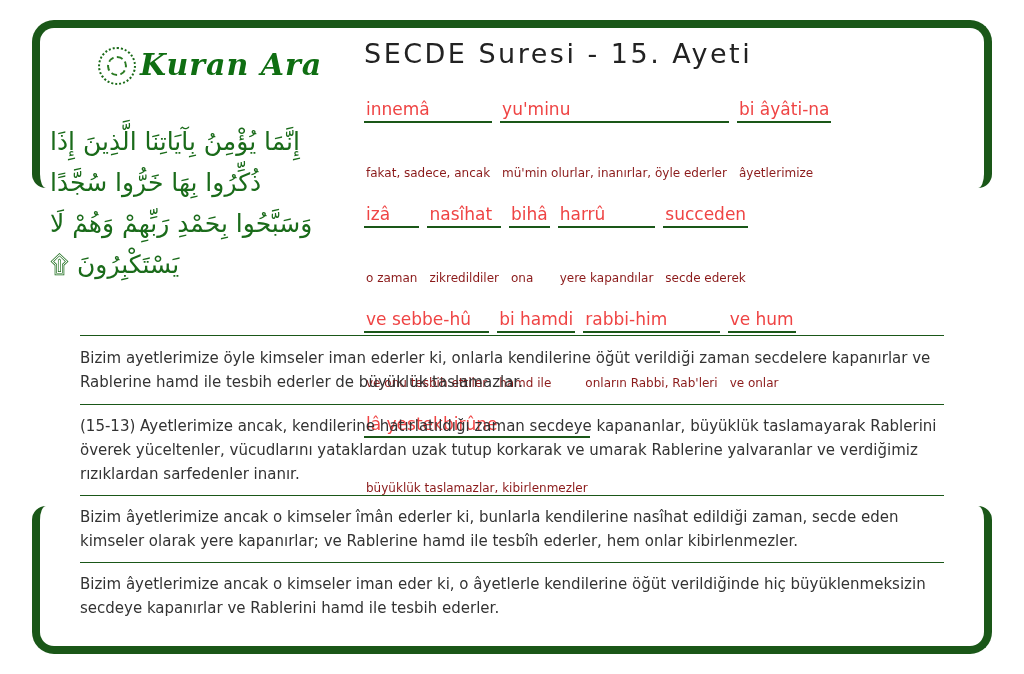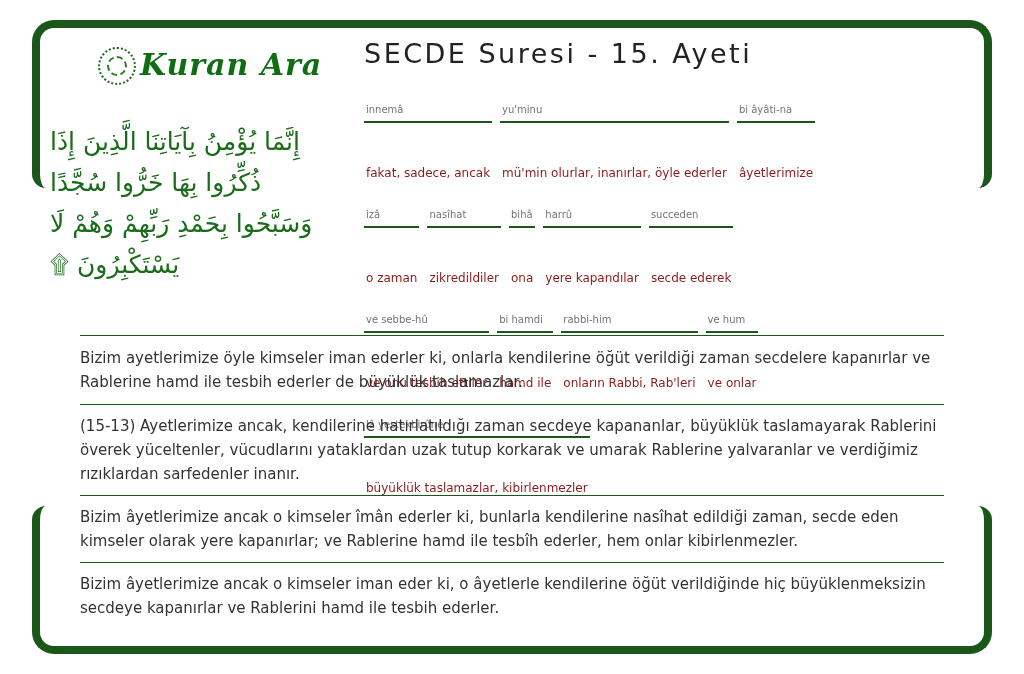--- a/index.html
+++ b/index.html
@@ -17,21 +17,21 @@
   .logo-emblem::after { content:""; position:absolute; left:7px; top:7px; width:20px; height:20px;
                  border-radius:50%; border:2px dashed #2a7a22; box-sizing:border-box; }
   .logo-text { font-family:"DejaVu Serif", serif; font-style:italic; font-weight:bold;
                font-size:30px; color:#0f6e12; margin-left:4px; letter-spacing:1px; }
   .arabic { position:absolute; left:50px; top:121px; width:266px; direction:rtl; text-align:left;
             font-family:"DejaVu Sans", sans-serif; font-size:25px; line-height:41px; color:#1a6b1a; }
   .title { position:absolute; left:364px; top:38px; font-size:27px; letter-spacing:2.5px; color:#222; }
   .words { position:absolute; left:364px; top:102px; width:590px; display:flex; flex-wrap:wrap;
            column-gap:8px; row-gap:13px; }
   .word { display:flex; flex-direction:column; }
-  .w-tr { font-size:10px; color:#737373; padding:0 2px 4px 2px; border-bottom:2px solid #1a5718; line-height:15px; }
+  .w-tr { font-size:17px; color:#ef4444; padding:0 2px 4px 2px; border-bottom:2px solid #1a5718; line-height:15px; }
   .w-mn { font-size:12px; color:#8b1a1a; padding:4px 2px 0 2px; line-height:15px; white-space:nowrap;margin-top:39px; }
   .translations { position:absolute; left:80px; top:335px; width:864px; }
   .tr-item { border-top:1.5px solid #1a5718; font-size:15px; line-height:24px; color:#333;
              padding:10px 0 10px 0; }
   .tr-item.t2 { padding-top:9px; padding-bottom:9px; }
 </style>
 </head>
 <body>
 
 <div class="frame-top"></div>

